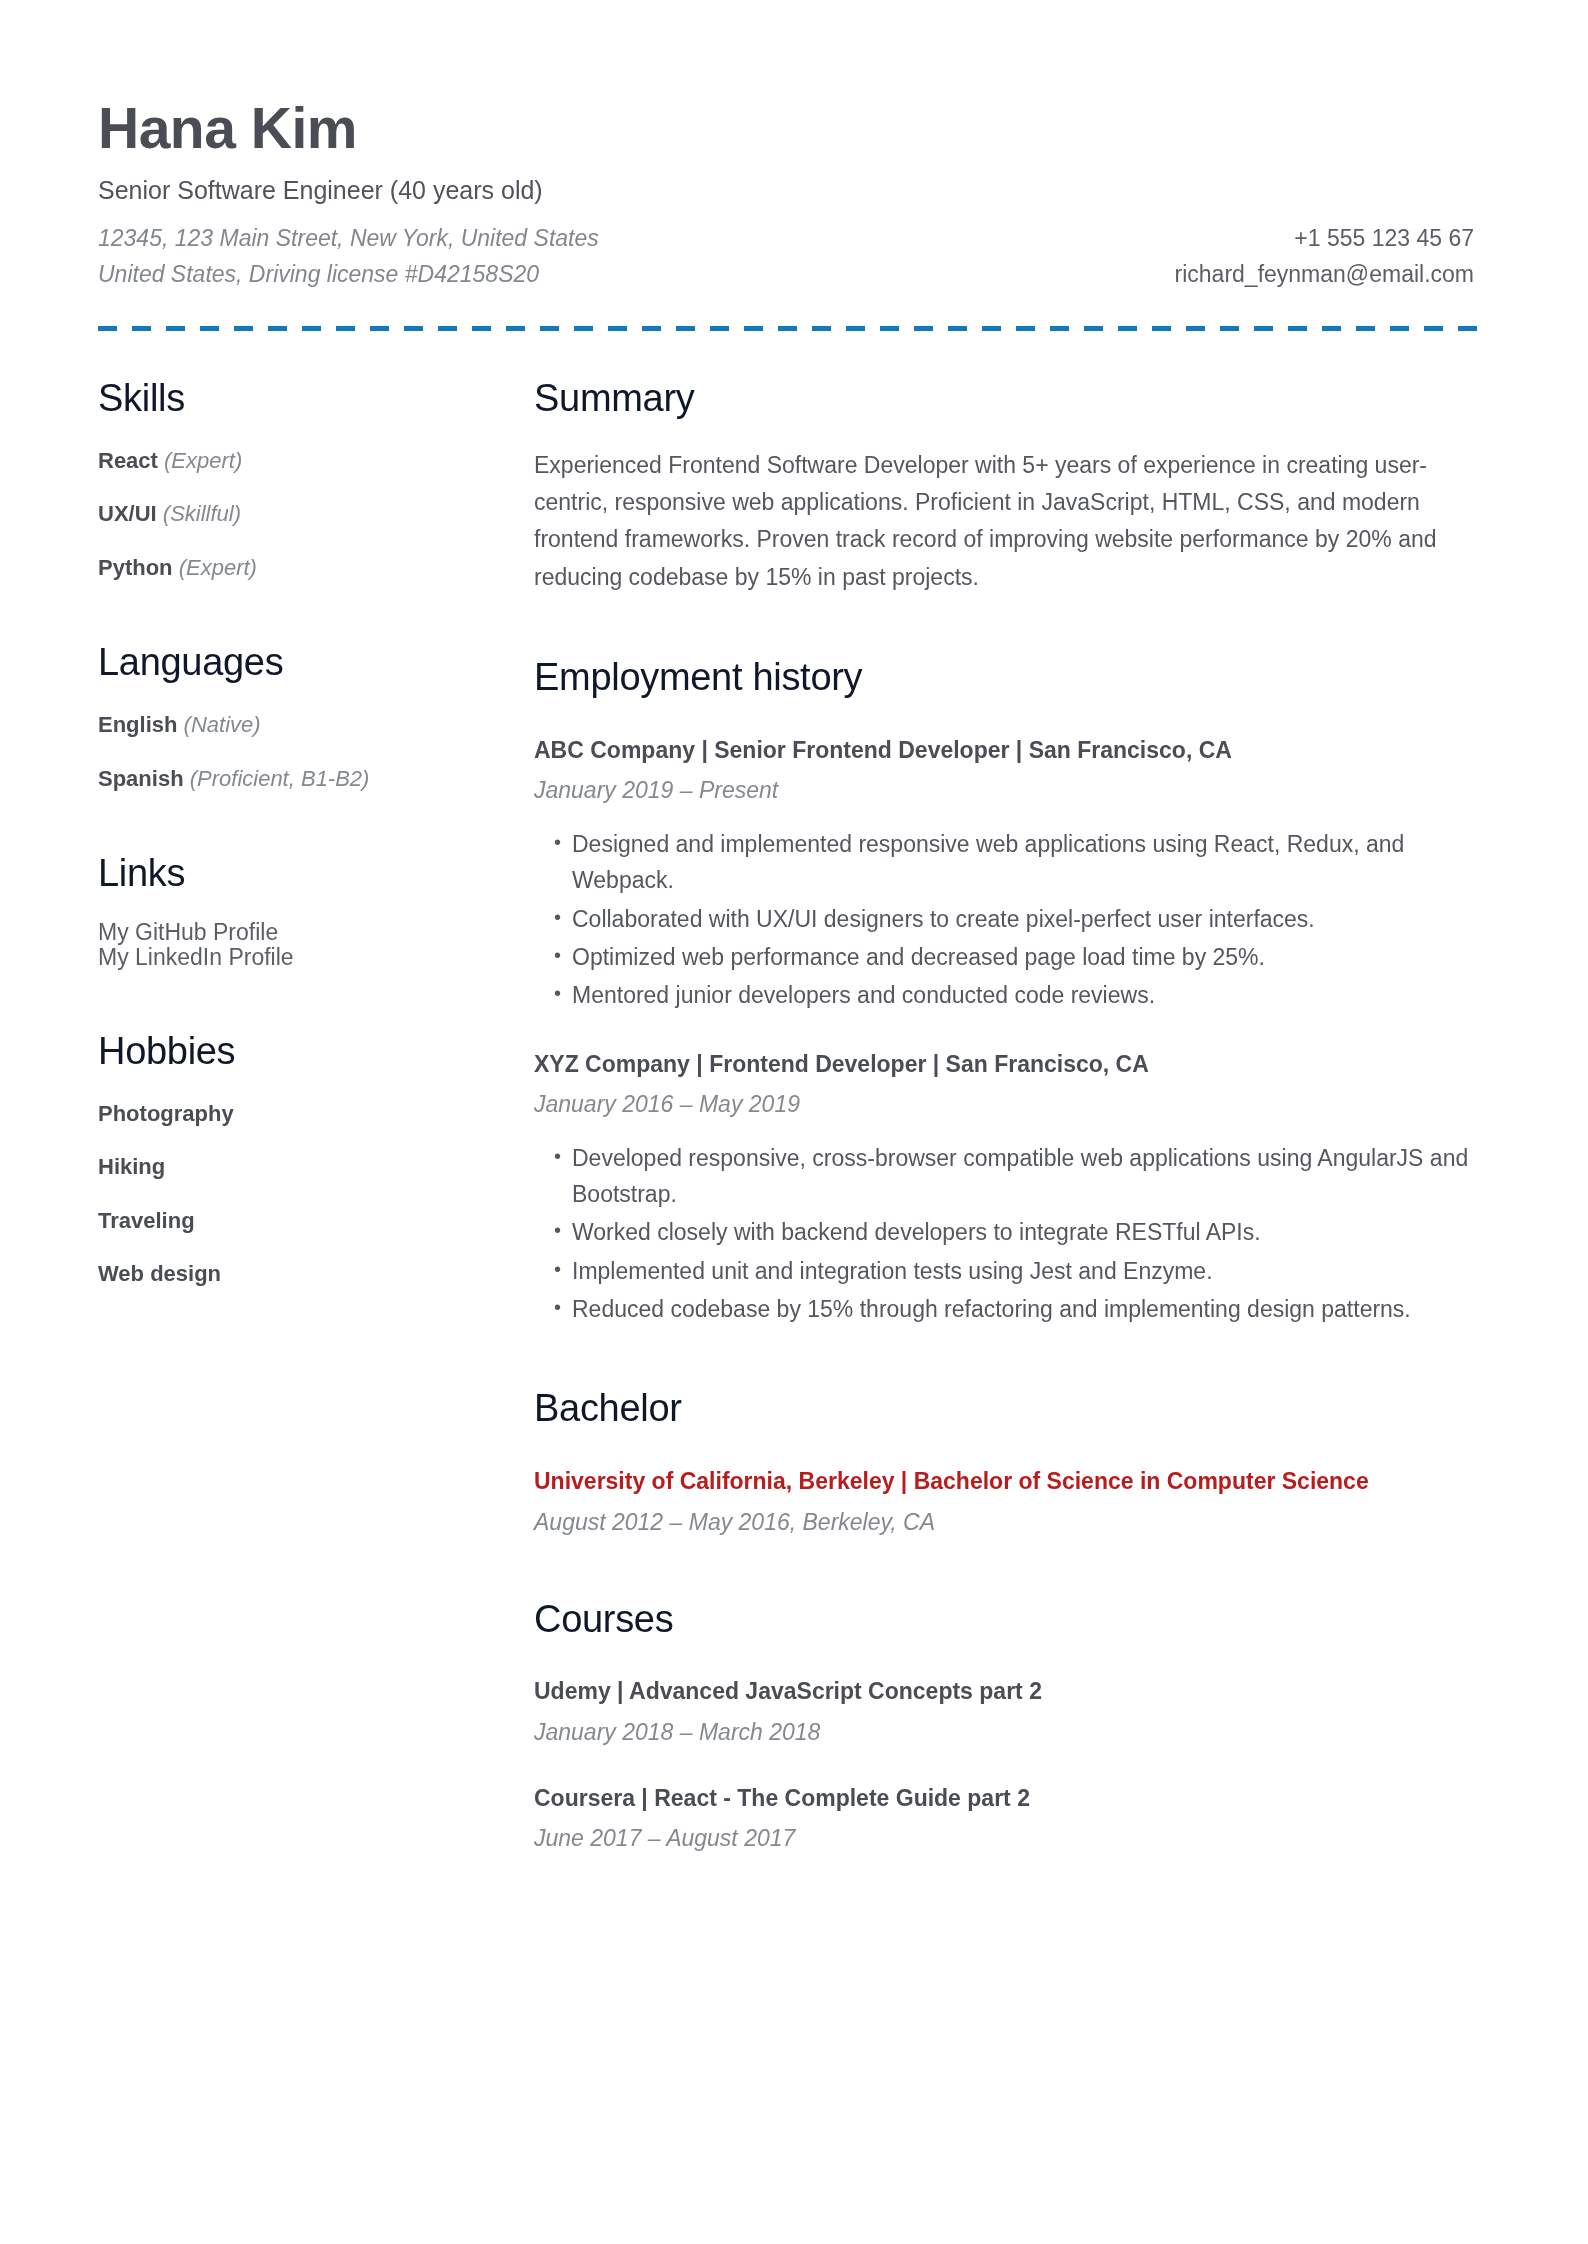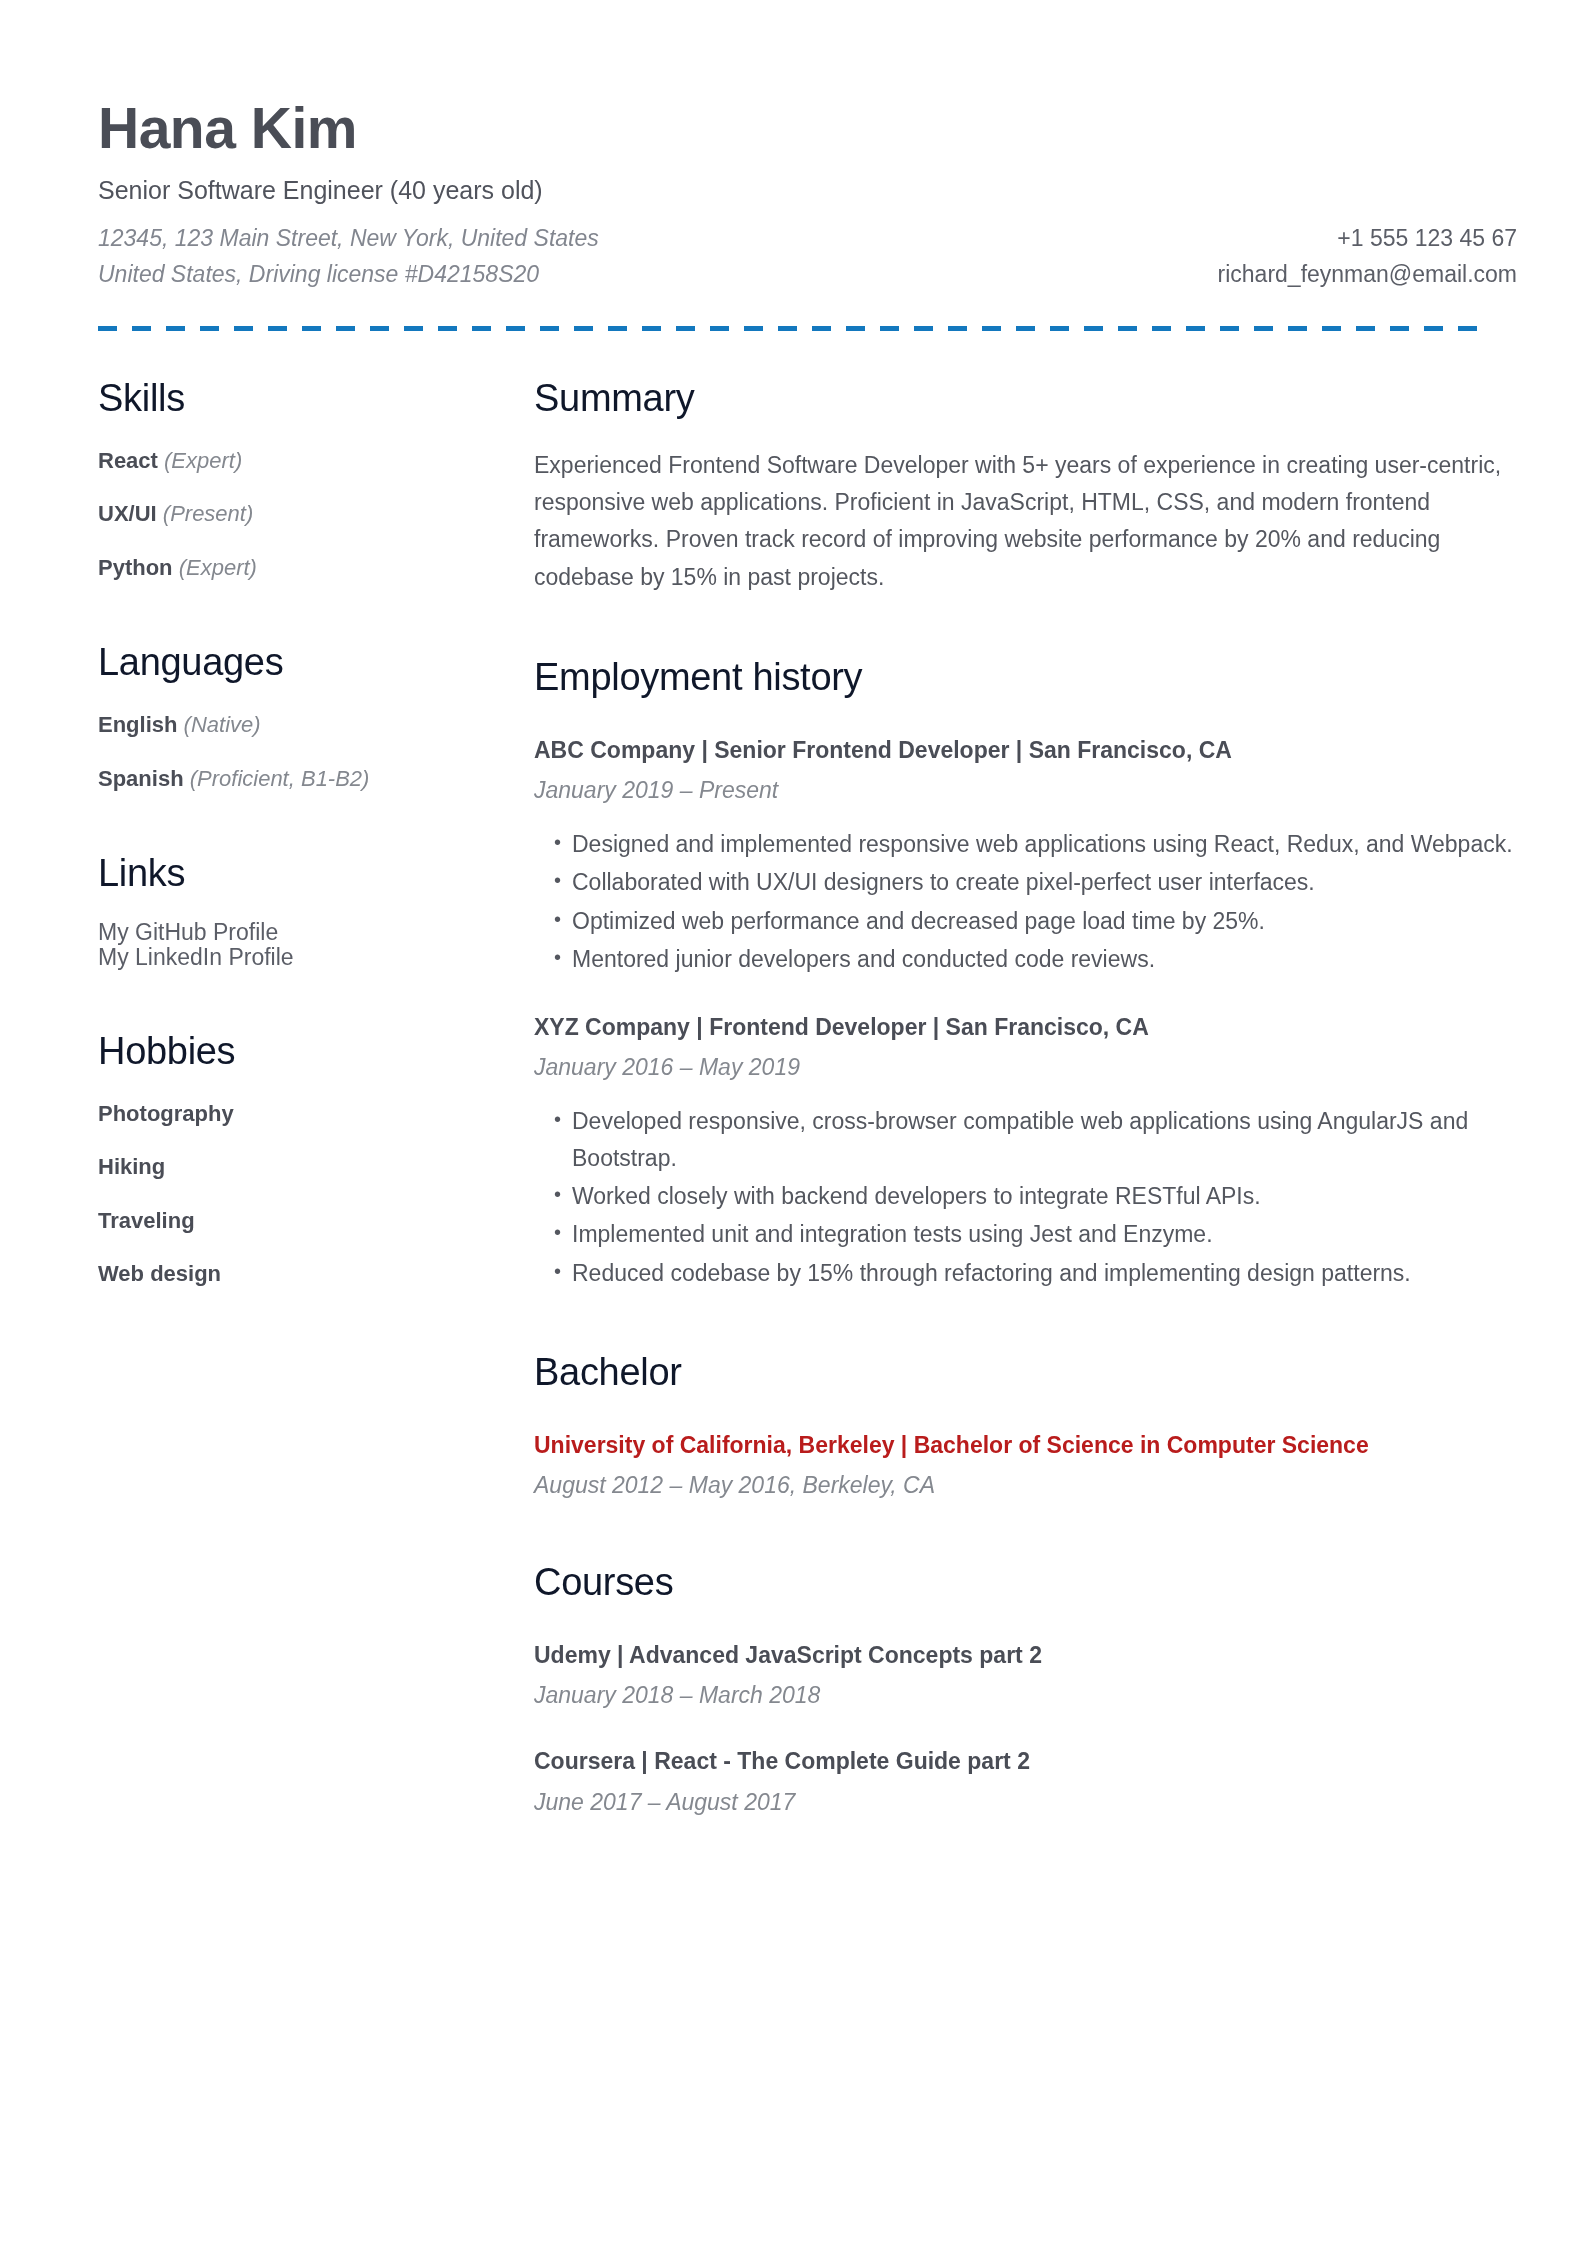--- a/index.html
+++ b/index.html
@@ -14,21 +14,21 @@
     font-family: "Liberation Sans", sans-serif;
     color: #4a4d56;
     -webkit-font-smoothing: antialiased;
   }
 
   .page {
     position: relative;
     width: 1588px;
     height: 2100px;
     background: #ffffff;
-    padding: 100px 71px 0 98px;
+    padding: 100px 114px 0 98px;
   }
 
   
   .header { position: relative; }
 
   .name {
     font-size: 57px;
     font-weight: bold;
     line-height: 1.0;
     color: #4a4d56;
@@ -235,21 +235,21 @@
     <div class="col-left">
 
       <div class="block">
         <div class="section-title">Skills</div>
         <div class="kv-item">
           <span class="kv-key">React</span>
           <span class="kv-val">(Expert)</span>
         </div>
         <div class="kv-item">
           <span class="kv-key">UX/UI</span>
-          <span class="kv-val">(Present)</span>
+          <span class="kv-val">(Skillful)</span>
         </div>
         <div class="kv-item">
           <span class="kv-key">Python</span>
           <span class="kv-val">(Expert)</span>
         </div>
       </div>
 
       <div class="block">
         <div class="section-title">Languages</div>
         <div class="kv-item">

